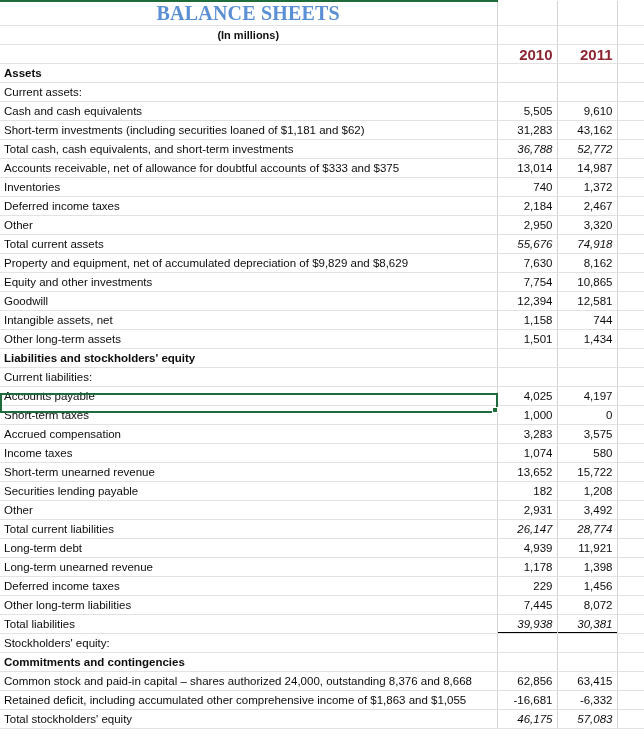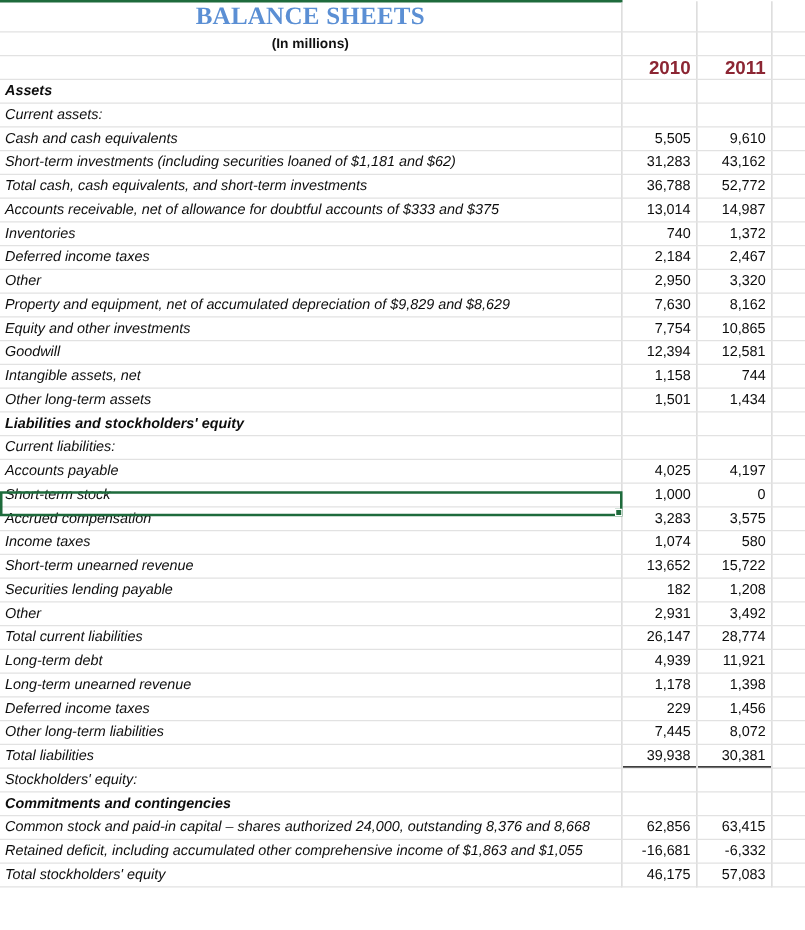--- a/index.html
+++ b/index.html
@@ -37,21 +37,21 @@
     overflow: hidden;
   }
 
   
   col.c-label { width: 497px; }
   col.c-y1    { width: 60px; }
   col.c-y2    { width: 60px; }
   col.c-pad   { width: 27px; }
 
   
-  td.label { text-align: left; font-style: italic; }
+  td.label { text-align: left; }
   td.num   { text-align: right; font-variant-numeric: tabular-nums; }
   td.pad   { border-right: none; }
 
   
   .ind0 { padding-left: 2px; }
   .ind1 { padding-left: 16px; }
 
   
   .bold { font-weight: bold; }
 
@@ -76,21 +76,21 @@
     text-align: right;
     font-family: Liberation Sans, sans-serif;
     font-size: 15px;
     font-weight: bold;
     color: #8c2633;
     height: 22px;
     padding-right: 6px;
   }
 
   
-  .rule-top    { border-top: 1px solid #000; }
+  .rule-top    { border-top: 1px solid #000; font-style: italic; }
   .rule-double {
     border-bottom: 1px solid #000;
     box-shadow: inset 0 -4px 0 -3px #000;
   }
 
   
   .greentop { border-top: 2px solid #1e6b3c; }
 
   
   td.wrapcell {
@@ -213,20 +213,26 @@
           <td class="num">2,467</td>
           <td class="pad"></td>
         </tr>
         <tr>
           <td class="label ind1">Other</td>
           <td class="num">2,950</td>
           <td class="num">3,320</td>
           <td class="pad"></td>
         </tr>
         <tr>
+          <td class="label ind0">Total current assets</td>
+          <td class="num rule-top">55,676</td>
+          <td class="num rule-top">74,918</td>
+          <td class="pad"></td>
+        </tr>
+        <tr>
           <td class="label ind1">Property and equipment, net of accumulated depreciation of $9,829 and $8,629</td>
           <td class="num">7,630</td>
           <td class="num">8,162</td>
           <td class="pad"></td>
         </tr>
         <tr>
           <td class="label ind1">Equity and other investments</td>
           <td class="num">7,754</td>
           <td class="num">10,865</td>
           <td class="pad"></td>
@@ -261,21 +267,21 @@
           <td class="num"></td>
           <td class="pad"></td>
         </tr>
         <tr>
           <td class="label ind1">Accounts payable</td>
           <td class="num">4,025</td>
           <td class="num">4,197</td>
           <td class="pad"></td>
         </tr>
         <tr>
-          <td class="label ind1">Short-term stock</td>
+          <td class="label ind1">Short-term taxes</td>
           <td class="num">1,000</td>
           <td class="num">0</td>
           <td class="pad"></td>
         </tr>
         <tr>
           <td class="label ind1">Accrued compensation</td>
           <td class="num">3,283</td>
           <td class="num">3,575</td>
           <td class="pad"></td>
         </tr>

